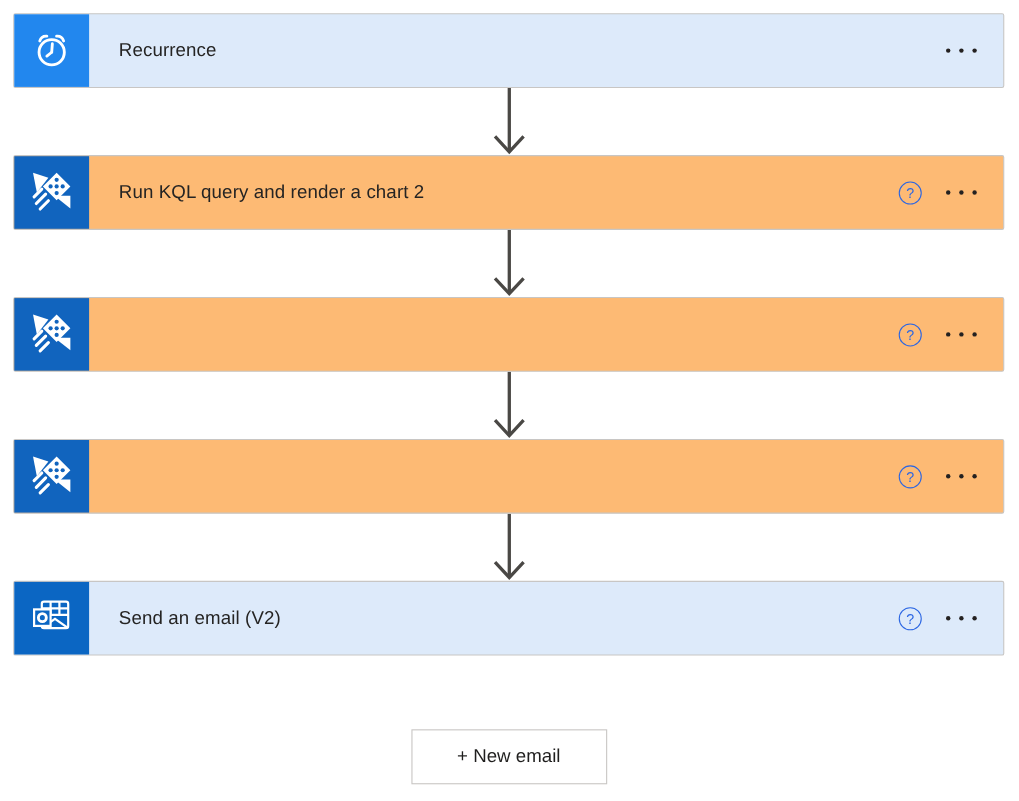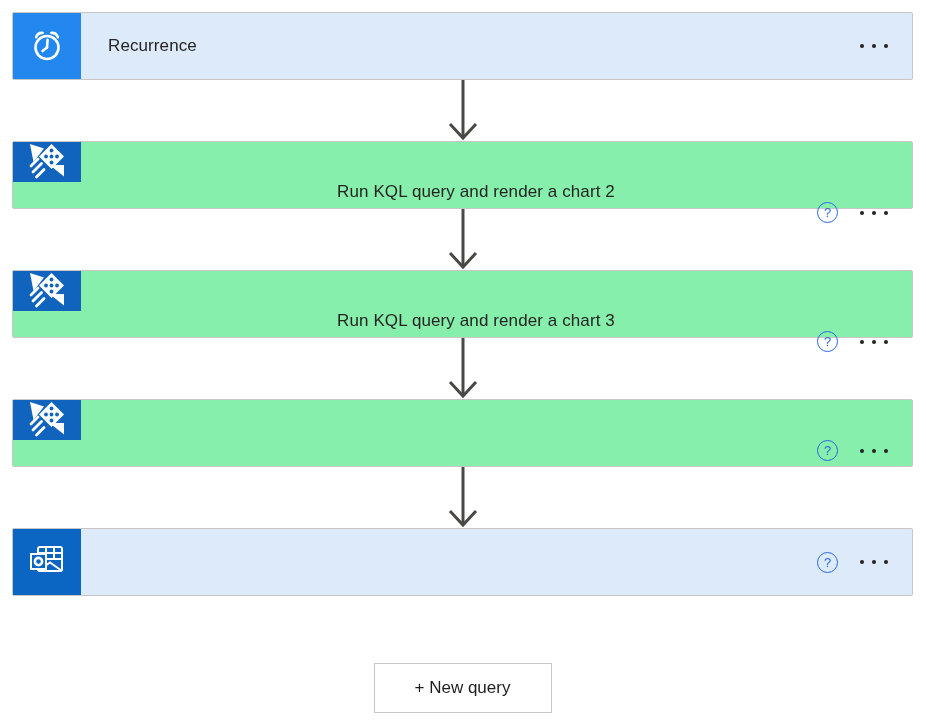--- a/index.html
+++ b/index.html
@@ -14,21 +14,21 @@
     height:68px;
     display:flex;
     align-items:stretch;
     border:1px solid #c8c6c4;
     border-radius:2px;
     box-sizing:border-box;
     background:#e3e6ea;
     cursor:pointer;
   }
   .card-blue{background:#ddeafa;}
-  .card-gray{background:#86efac;flex-direction:column;}
+  .card-gray{background:#fdba74;}
   .icon-box{
     width:68px;
     flex:none;
     display:flex;
     align-items:center;
     justify-content:center;
   }
   .icon-recurrence{background:#2287ee;}
   .icon-kusto{background:#1164be;}
   .icon-outlook{background:#0b66c3;}
@@ -171,21 +171,20 @@
         <circle cx="19" cy="14.5" r="1.9" fill="#1164be"></circle>
         <circle cx="24.5" cy="14.5" r="1.9" fill="#1164be"></circle>
         <polygon points="22.5,23 37,23 37,34.5"></polygon>
         <g stroke="#ffffff" stroke-width="2.8" stroke-linecap="round">
           <line x1="4" y1="24" x2="11" y2="17"></line>
           <line x1="6" y1="30" x2="14.5" y2="21.5"></line>
           <line x1="9.5" y1="35" x2="17" y2="27.5"></line>
         </g>
       </svg>
     </div>
-    <div class="card-title">Run KQL query and render a chart 3</div>
     <div class="card-actions">
       <button class="help-btn">?</button>
       <button class="menu-btn" aria-label="menu">
         <span style="display:flex;gap:8px;">
           <span class="dot"></span>
             <span class="dot"></span>
             <span class="dot"></span>
         </span>
       </button>
     </div>
@@ -241,29 +240,30 @@
         <rect x="11" y="5" width="24" height="24" rx="2"></rect>
         <line x1="19" y1="5" x2="19" y2="17"></line>
         <line x1="27" y1="5" x2="27" y2="17"></line>
         <line x1="11" y1="11" x2="35" y2="11"></line>
         <line x1="11" y1="17" x2="35" y2="17"></line>
         <path d="M11 29 L23 20.5 L35 29"></path>
         <rect x="4" y="12" width="15" height="15" fill="#0b66c3"></rect>
         <circle cx="11.5" cy="19.5" r="3.6" stroke-width="2.6"></circle>
       </svg>
     </div>
+    <div class="card-title">Send an email (V2)</div>
     <div class="card-actions">
       <button class="help-btn">?</button>
       <button class="menu-btn" aria-label="menu">
         <span style="display:flex;gap:8px;">
           <span class="dot"></span>
             <span class="dot"></span>
             <span class="dot"></span>
         </span>
       </button>
     </div>
   </div>
 
   <div class="footer">
-    <button>+ New query</button>
+    <button>+ New email</button>
   </div>
 
 </div>
 
 </body></html>

